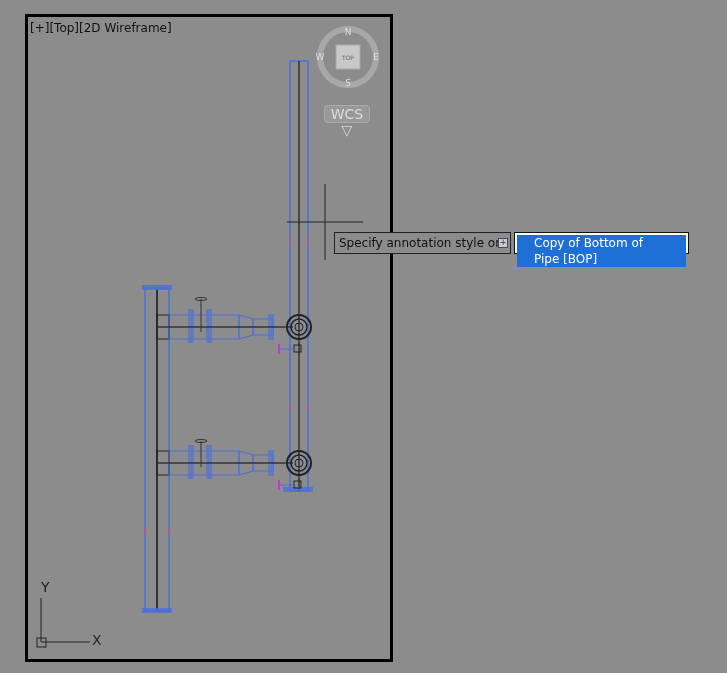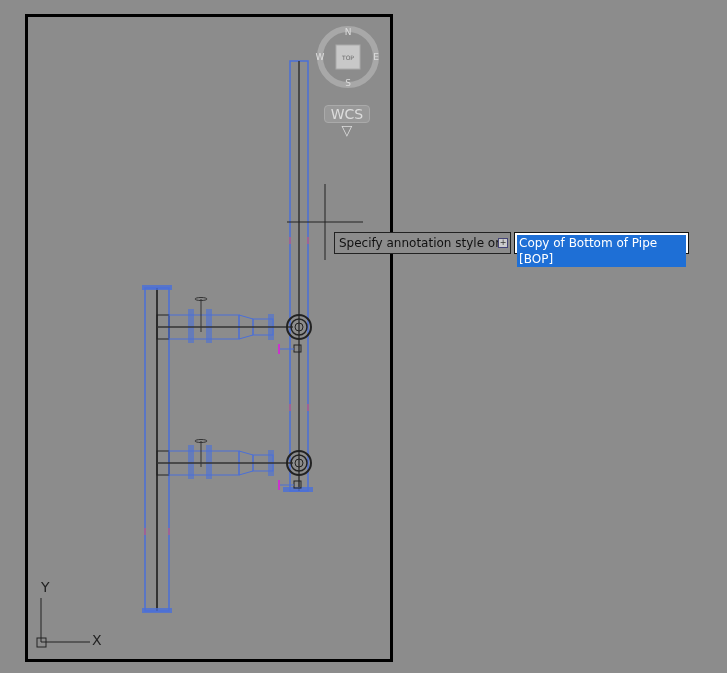--- a/index.html
+++ b/index.html
@@ -5,26 +5,27 @@
   html, body { margin:0; padding:0; }
   body { width:727px; height:673px; background:#8c8c8c; position:relative; overflow:hidden; font-family:"Liberation Sans", sans-serif; }
   .viewport { position:absolute; left:25px; top:14px; width:362px; height:642px; border:3px solid #000; box-sizing:content-box; background:#8c8c8c; }
   .vp-label { position:absolute; left:2px; top:4px; font-size:12px; color:#111; font-family:"DejaVu Sans", sans-serif; }
   .viewcube { position:absolute; left:287px; top:7px; width:66px; height:66px; }
   .wcs { position:absolute; left:296px; top:88px; width:44px; height:16px; border:1px solid #aaa; border-radius:4px; background:#999; color:#ddd; font-size:14px; text-align:center; line-height:16px; font-family:"DejaVu Sans", sans-serif; }
   svg.draw { position:absolute; left:0; top:0; }
   .tooltip { position:absolute; left:334px; top:232px; width:177px; height:22px; background:#8c8c8c; border:1px solid #222; box-sizing:border-box; font-size:12px; color:#111; line-height:20px; padding-left:4px; font-family:"DejaVu Sans", sans-serif; }
   .tip-icon { position:absolute; left:163px; top:5px; width:10px; height:10px; background:#ccc; border:1px solid #447; box-sizing:border-box; font-size:8px; line-height:8px; text-align:center; color:#333; }
   .input { position:absolute; left:514px; top:232px; width:175px; height:22px; border:1px solid #111; background:#fff; box-sizing:border-box; padding:2px; }
-  .input span { display:inline-block; background:#1e6fd6; color:#fff; font-size:12px; line-height:16px; padding:0 2px; font-family:"DejaVu Sans", sans-serif; }
+  .input span { display:inline-block; background:#1e6fd6; color:#fff; font-size:12px; line-height:16px; padding:0 17px; font-family:"DejaVu Sans", sans-serif; }
 </style>
 </head>
 <body>
 
 <div class="viewport">
+  <div class="vp-label">[+][Top][2D Wireframe]</div>
 
   <svg class="draw" width="362" height="642">
 
     <g>
       <rect x="262" y="44" width="18" height="430" fill="none" stroke="#4a6fd8" stroke-width="1.5"></rect>
       <line x1="271" y1="44" x2="271" y2="474" stroke="#333" stroke-width="1.5"></line>
       <rect x="255" y="470" width="30" height="5" fill="#4a6fd8" opacity="0.8"></rect>
     </g>
 
     <g>

